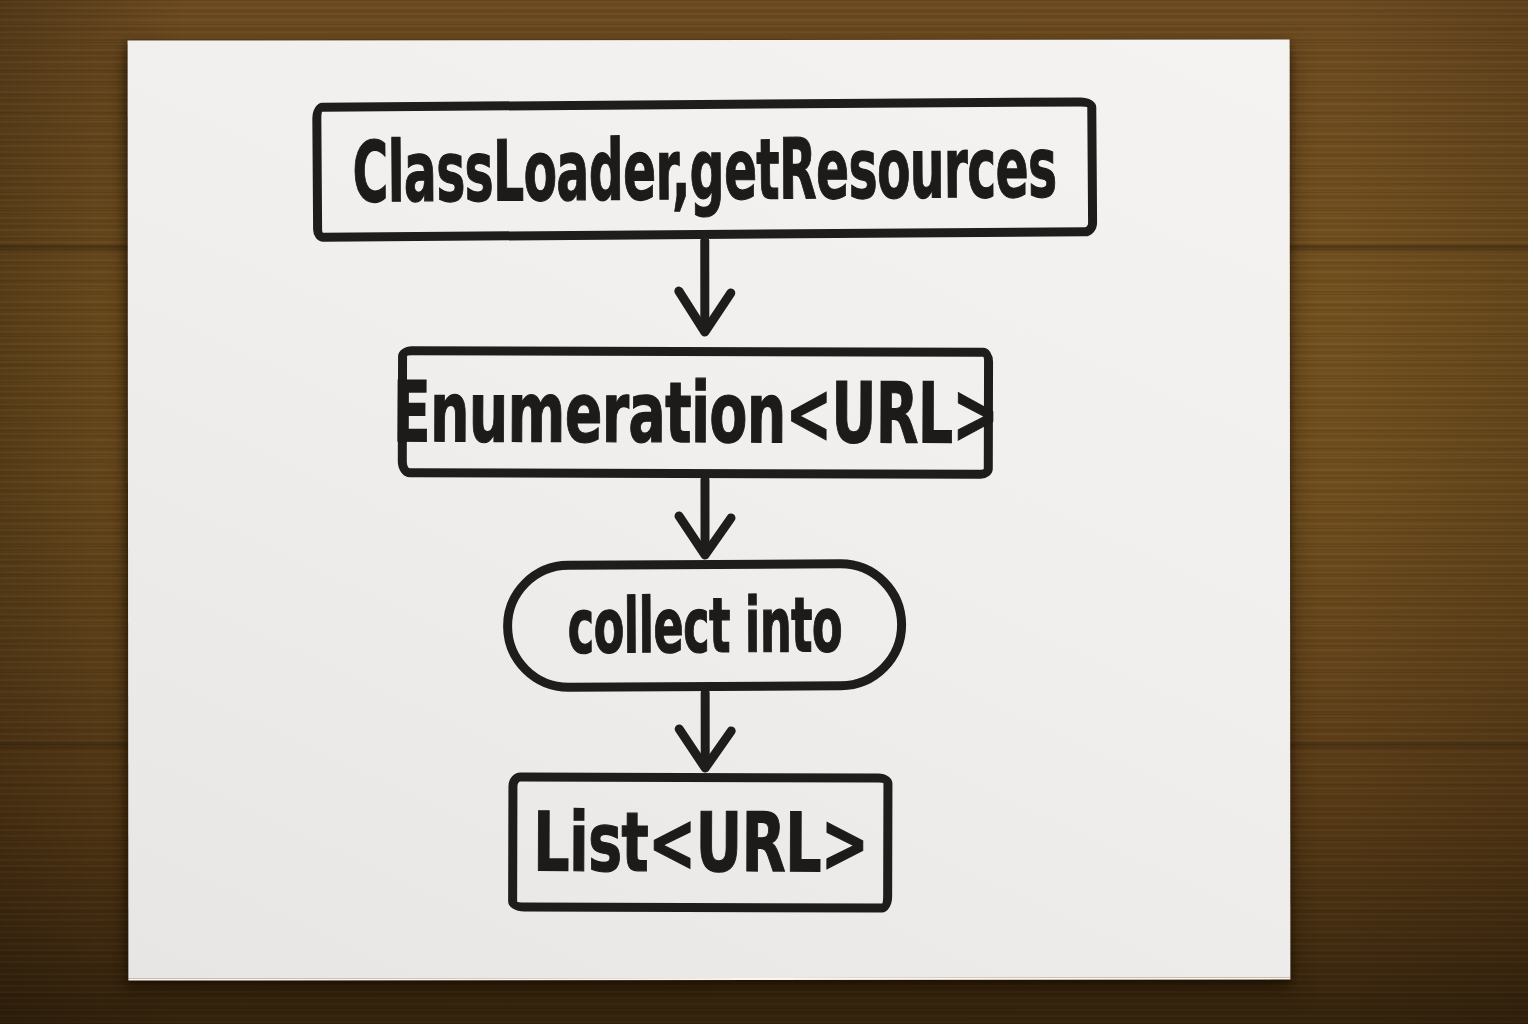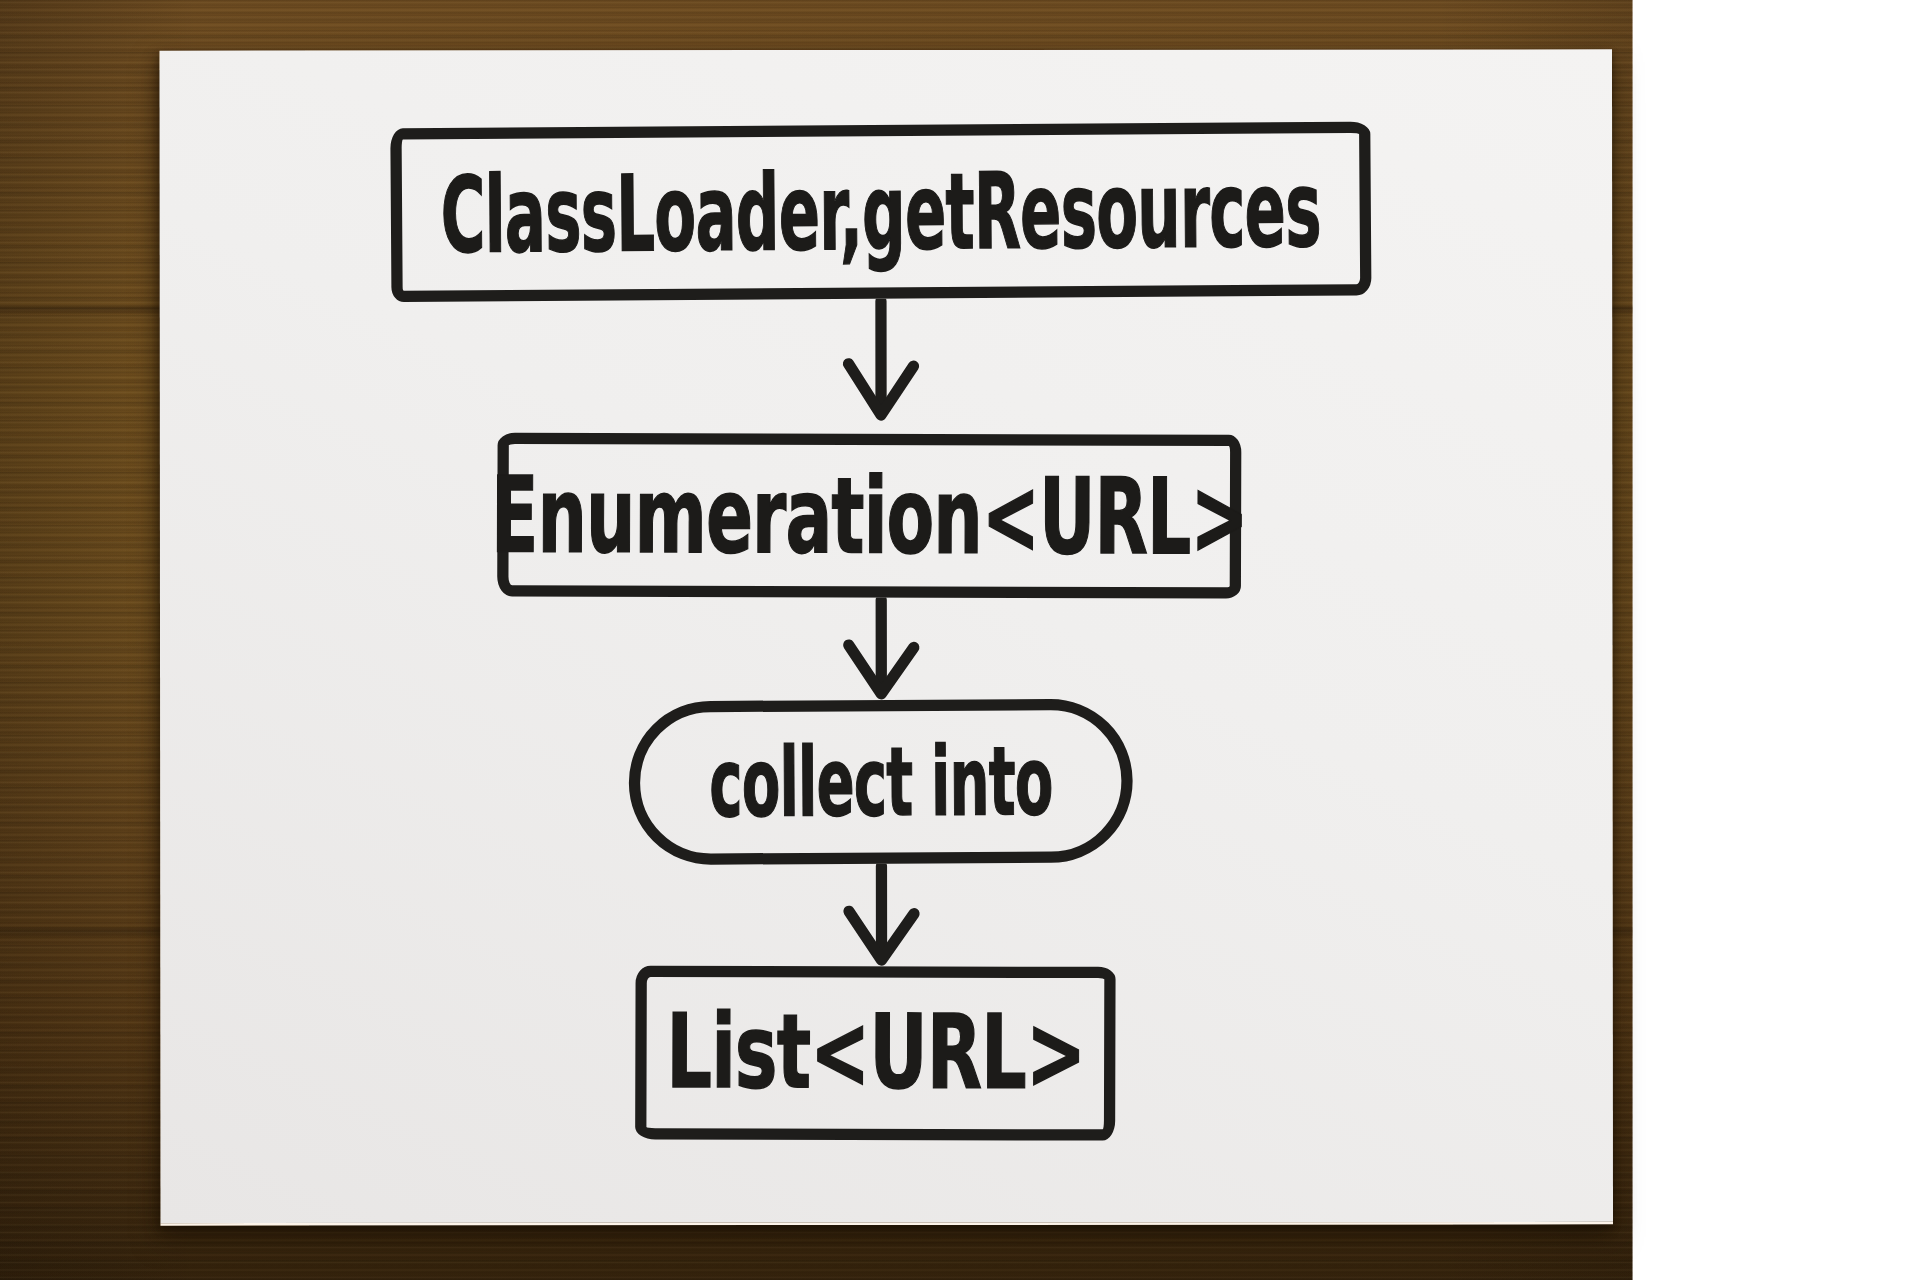--- a/index.html
+++ b/index.html
@@ -7,21 +7,21 @@
     padding: 0;
     width: 1536px;
     height: 1024px;
     overflow: hidden;
     font-family: "DejaVu Sans", sans-serif;
   }
 
   
   .desk {
     position: relative;
-    width: 1306px;
+    width: 1528px;
     height: 1024px;
     background:
       
       repeating-linear-gradient(180deg,
         rgba(35,20,6,0.14) 0px, rgba(35,20,6,0.0) 1px,
         rgba(255,214,150,0.05) 2px, rgba(0,0,0,0.0) 3px,
         rgba(25,14,4,0.10) 4px, rgba(0,0,0,0.0) 6px),
       repeating-linear-gradient(180deg,
         rgba(0,0,0,0.08) 0px, rgba(0,0,0,0.0) 5px,
         rgba(0,0,0,0.0) 9px, rgba(60,36,12,0.12) 11px,

